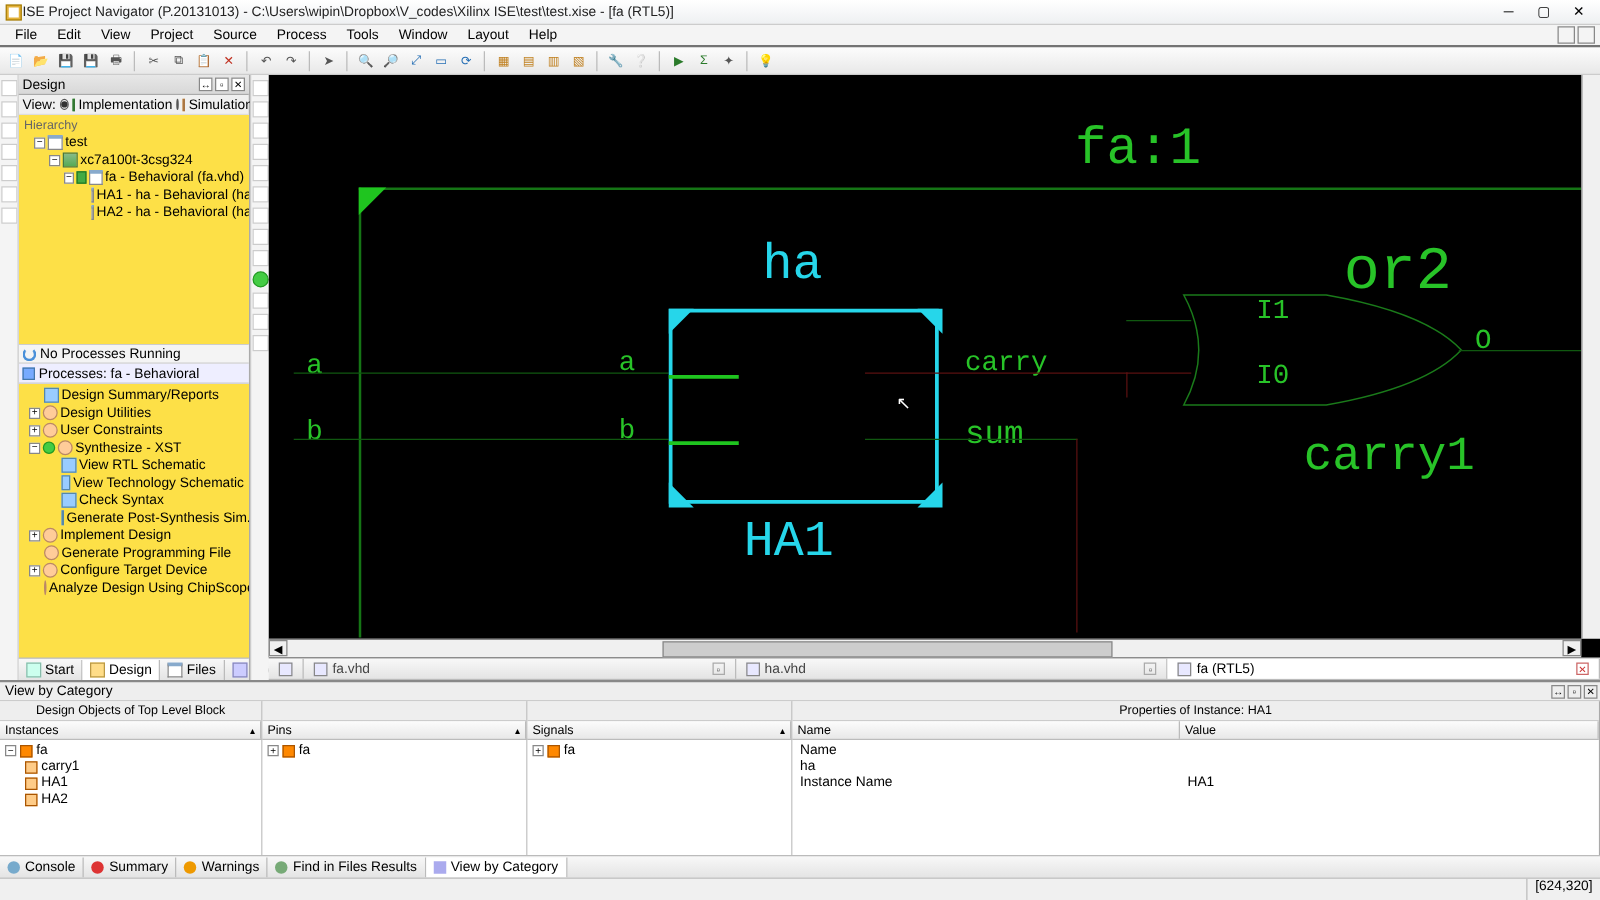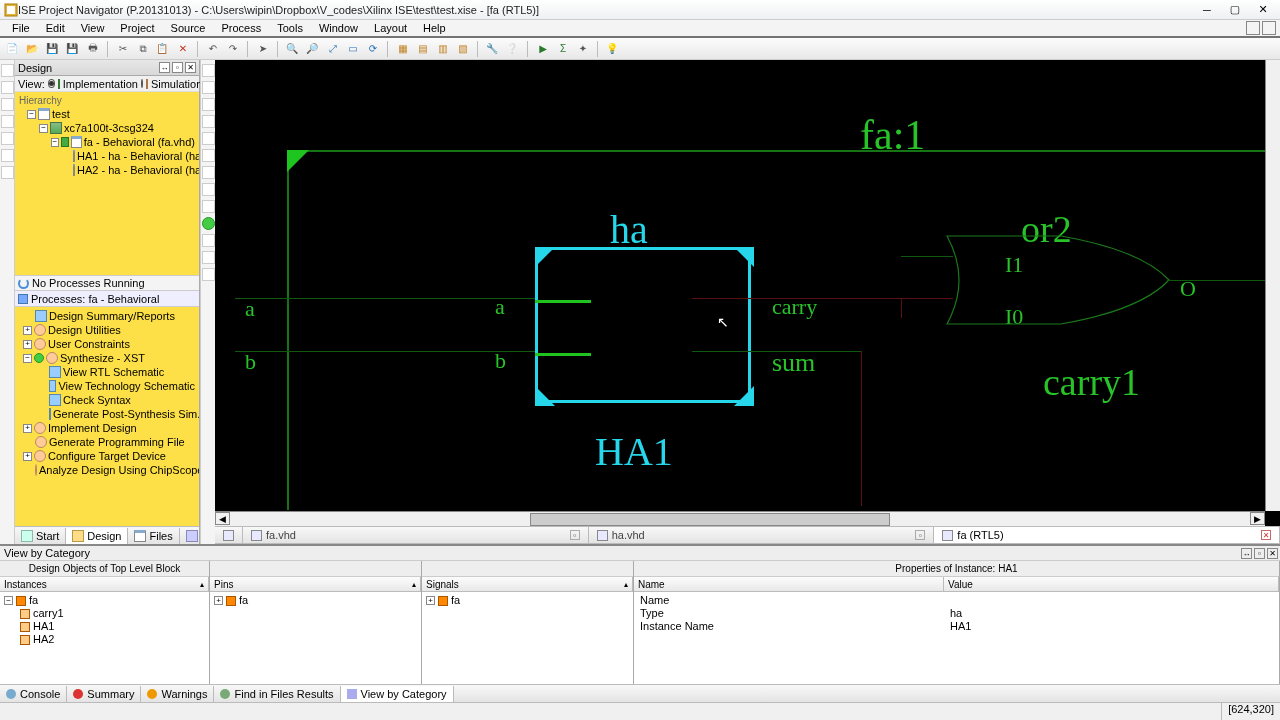--- a/index.html
+++ b/index.html
@@ -61,21 +61,21 @@
 
 
 .center { flex:1; display:flex; flex-direction:column; min-width:0; }
 .schematic { flex:1; background:#000; position:relative; overflow:hidden; }
 .sch-scroll-v { position:absolute; right:0; top:0; bottom:15px; width:15px; background:#f0f0f0; border-left:1px solid #888; }
 .sch-scroll-h { position:absolute; left:0; right:15px; bottom:0; height:15px; background:#f0f0f0; border-top:1px solid #888; display:flex; }
 .sch-scroll-h .thumb { position:absolute; left:30%; width:360px; height:13px; top:1px; background:#cdcdcd; border:1px solid #888; }
 .sch-scroll-h .arrow { width:15px; height:13px; border:1px solid #888; display:flex; align-items:center; justify-content:center; font-size:9px; }
 
 
-.lbl { position:absolute; color:#28c328; font-family: Liberation Serif, serif; margin-top: 16px; }
+.lbl { position:absolute; color:#28c328; font-family: Liberation Mono, monospace; }
 .lbl.cyan { color:#26d6ea; }
 .wire { position:absolute; background:#105810; }
 .wire.red { background:#5a1010; }
 .port { position:absolute; background:#1fc51f; height:3px; }
 .tri { position:absolute; width:0; height:0; }
 .haBox { position:absolute; border:3px solid #26d6ea; }
 .corner-tri { position:absolute; width:0; height:0; border-style:solid; }
 .cursor { position:absolute; color:#fff; font-size:14px; }
 
 
@@ -400,21 +400,21 @@
 
       <div class="lbl" style="left:557px; top:218px; font-size:22px;">carry</div>
       <div class="lbl" style="left:557px; top:272px; font-size:26px;">sum</div>
       <div class="wire red" style="left:477px; top:238px; width:210px; height:1px;"></div>
       <div class="wire" style="left:477px; top:291px; width:170px; height:1px;"></div>
       <div class="wire red" style="left:686px; top:238px; width:1px; height:20px;"></div>
       <div class="wire red" style="left:646px; top:291px; width:1px; height:155px;"></div>
 
       <div class="lbl cyan" style="left:380px; top:352px; font-size:40px;">HA1</div>
 
-      <div class="lbl" style="left:806px; top:131px; font-size:38px;">or2</div>
+      <div class="lbl" style="left:860px; top:131px; font-size:48px;">or2</div>
       <div class="lbl" style="left:790px; top:176px; font-size:22px;">I1</div>
       <div class="lbl" style="left:790px; top:228px; font-size:22px;">I0</div>
       <div class="lbl" style="left:965px; top:200px; font-size:22px;">O</div>
       <svg class="orgate" style="left:726px; top:170px; width:240px; height:100px;">
         <path d="M 6 6 Q 30 50 6 94 L 120 94 Q 200 80 228 50 Q 200 20 120 6 Z"></path>
       </svg>
       <div class="wire red" style="left:686px; top:238px; width:52px; height:1px;"></div>
       <div class="wire" style="left:686px; top:196px; width:52px; height:1px;"></div>
       <div class="wire" style="left:952px; top:220px; width:100px; height:1px;"></div>
 
@@ -519,21 +519,20 @@
       <div class="colhdr">
         <div class="c" style="flex:0 0 310px;">Name</div>
         <div class="c">Value</div>
       </div>
       <div class="body">
         <div class="proprow">
             <div class="k">Name</div>
             <div class="v"></div>
           </div>
         <div class="proprow">
-            <div class="k">Type</div>
             <div class="v">ha</div>
           </div>
         <div class="proprow">
             <div class="k">Instance Name</div>
             <div class="v">HA1</div>
           </div>
       </div>
     </div>
   </div>
   <div class="statustabs">

